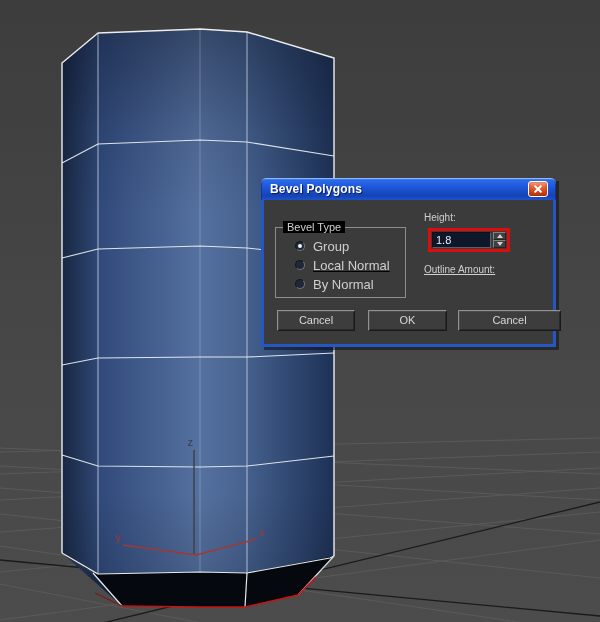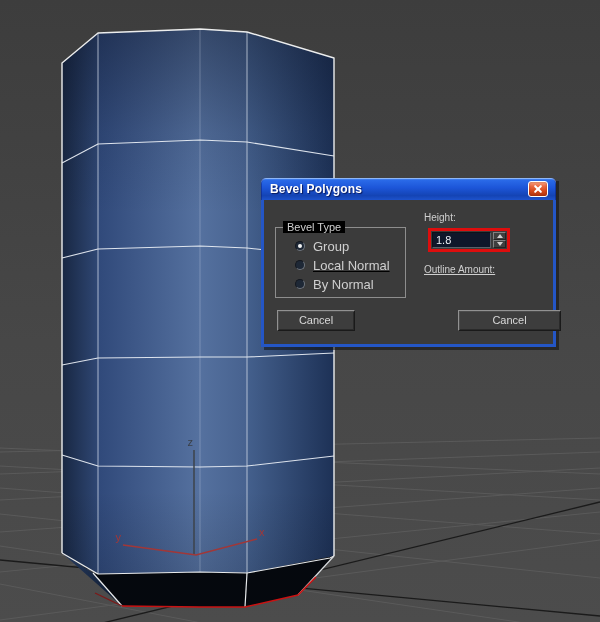--- a/index.html
+++ b/index.html
@@ -231,16 +231,17 @@
           </span>
           <span class="spin-btn">
             <span class="tri-down"></span>
           </span>
         </span>
       </div>
 
       <div class="field-label outline">Outline Amount:</div>
 
       <div class="dlg-btn apply">Cancel</div>
+      <div class="dlg-btn ok">OK</div>
       <div class="dlg-btn cancel">Cancel</div>
     </div>
   </div>
 </div>
 
 </body></html>

